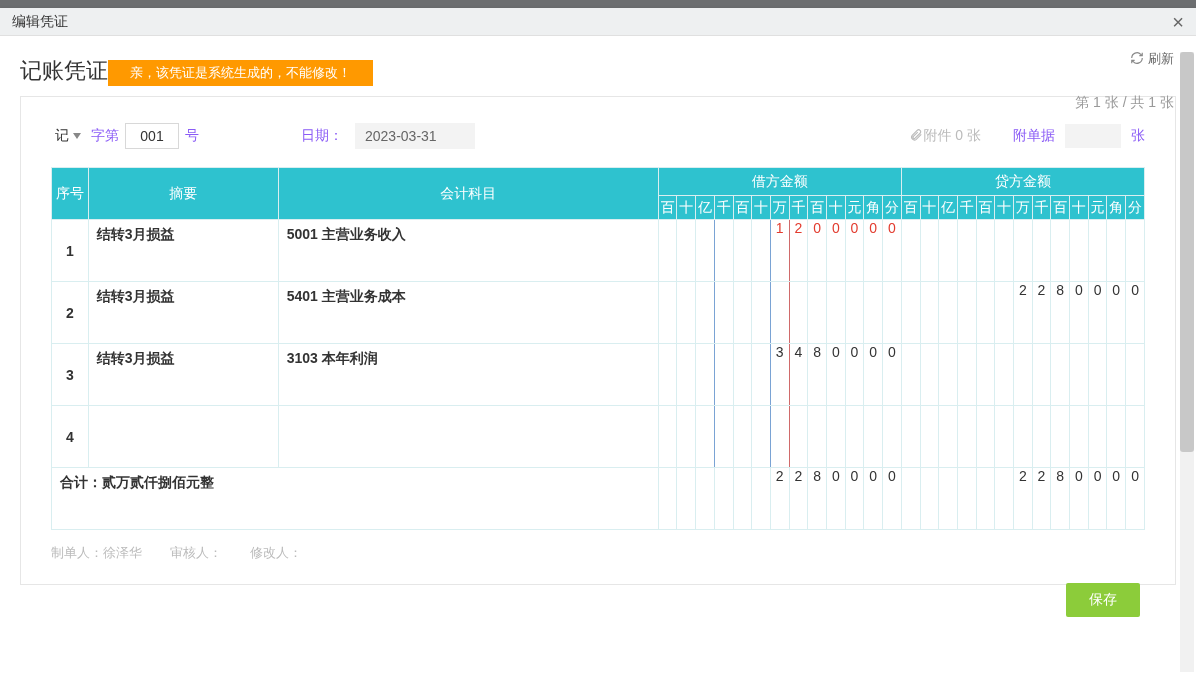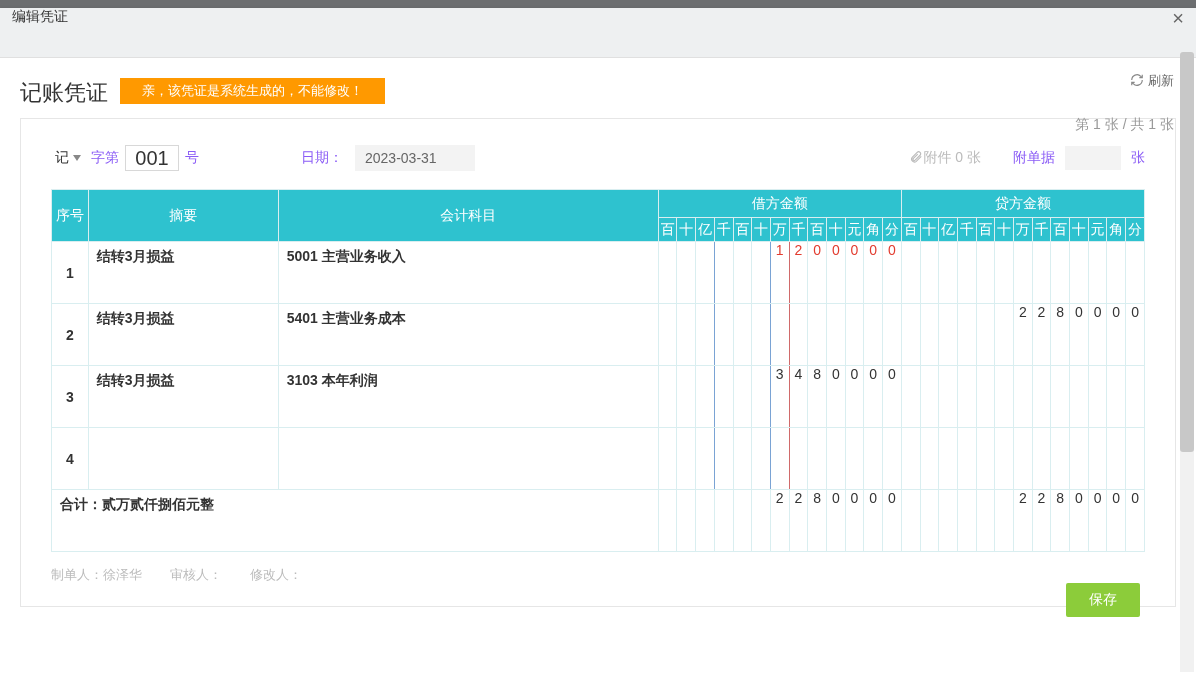--- a/index.html
+++ b/index.html
@@ -4,45 +4,45 @@
 <style>
   * { box-sizing: border-box; }
   html, body { margin: 0; padding: 0; font-family: "Microsoft YaHei", Arial, sans-serif; background: #f0f0f0; }
   body { width: 1196px; height: 695px; overflow: hidden; position: relative; }
 
   
   .app-top-stripe { width: 100%; height: 8px; background: #6c6e70; }
 
   
   .dialog { position: absolute; left: 0; top: 8px; right: 0; bottom: 0; background: #fff; box-shadow: 0 1px 4px rgba(0,0,0,0.15); display: flex; flex-direction: column; }
-  .dialog-header { height: 50px; background: #eef0f1; display: flex; align-items: flex-start; justify-content: space-between; padding: 0 12px; border-bottom: 1px solid #e0e0e0; }
+  .dialog-header { height: 28px; background: #eef0f1; display: flex; align-items: center; justify-content: space-between; padding: 0 12px; border-bottom: 1px solid #e0e0e0; }
   .dialog-title { font-size: 14px; color: #333; }
   .dialog-close { font-size: 20px; color: #666; cursor: pointer; line-height: 1; }
 
   .dialog-body { flex: 1; padding: 20px 20px 0 20px; background: #fff; position: relative; }
 
   
-  .title-row { display: flex; align-items: flex-start; gap: 12px; }
+  .title-row { display: flex; align-items: flex-end; gap: 0; }
   .page-title { font-size: 22px; color: #333; font-weight: 400; }
   .tip-badge { background: #ff9900; color: #fff; font-size: 13px; padding: 4px 22px; border-radius: 0; }
 
   .top-right { position: absolute; right: 22px; top: 14px; text-align: right; color: #888; font-size: 13px; }
   .refresh { display: inline-flex; align-items: center; gap: 4px; cursor: pointer; color: #666; font-size: 13px; }
   .refresh-icon svg { width: 14px; height: 14px; }
   .page-count { margin-top: 26px; color: #999; font-size: 14px; }
 
   
   .card { margin-top: 10px; border: 1px solid #e6e6e6; padding: 26px 30px 22px 30px; background: #fff; }
 
   
   .meta-row { display: flex; align-items: center; gap: 6px; font-size: 14px; color: #333; margin-bottom: 18px; }
   .meta-label { color: #8b5cf6; text-align: right; }
   .voucher-type { display: inline-flex; align-items: center; gap: 4px; cursor: pointer; padding: 2px 4px; }
   .caret-down { width: 0; height: 0; border-left: 4px solid transparent; border-right: 4px solid transparent; border-top: 6px solid #888; }
-  .num-input { width: 54px; height: 26px; border: 1px solid #d8d8d8; text-align: center; font-size: 20px; color: #333; }
+  .num-input { width: 54px; height: 26px; border: 1px solid #d8d8d8; text-align: center; font-size: 14px; color: #333; }
   .date-input { width: 120px; height: 26px; border: none; background: #f3f3f3; color: #666; font-size: 14px; padding: 0 10px; margin-left: 6px; }
   .meta-spacer { flex: 1; }
   .attach-link { color: #bbb; font-size: 14px; display: inline-flex; align-items: center; }
   .attach-icon svg { width: 14px; height: 14px; }
   .attach-count-input { width: 56px; height: 24px; border: none; background: #f3f3f3; margin: 0 4px; }
 
   
   .voucher-table { border: 1px solid #c9e9ec; border-collapse: collapse; width: 100%; table-layout: fixed; font-size: 14px; }
   .voucher-table th, .voucher-table td { border: 1px solid #d9eef0; }
   .voucher-table thead th { background: #2ec2cf; color: #fff; font-weight: 500; font-size: 14px; }

